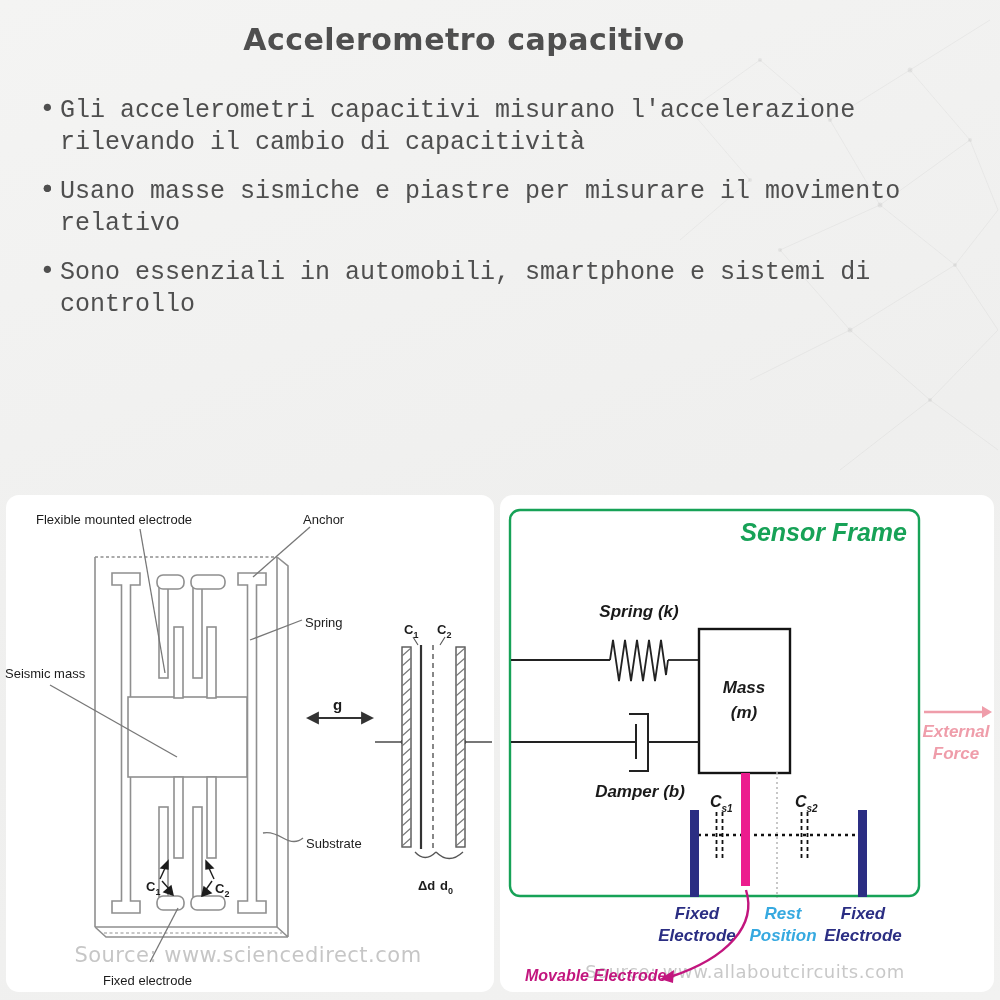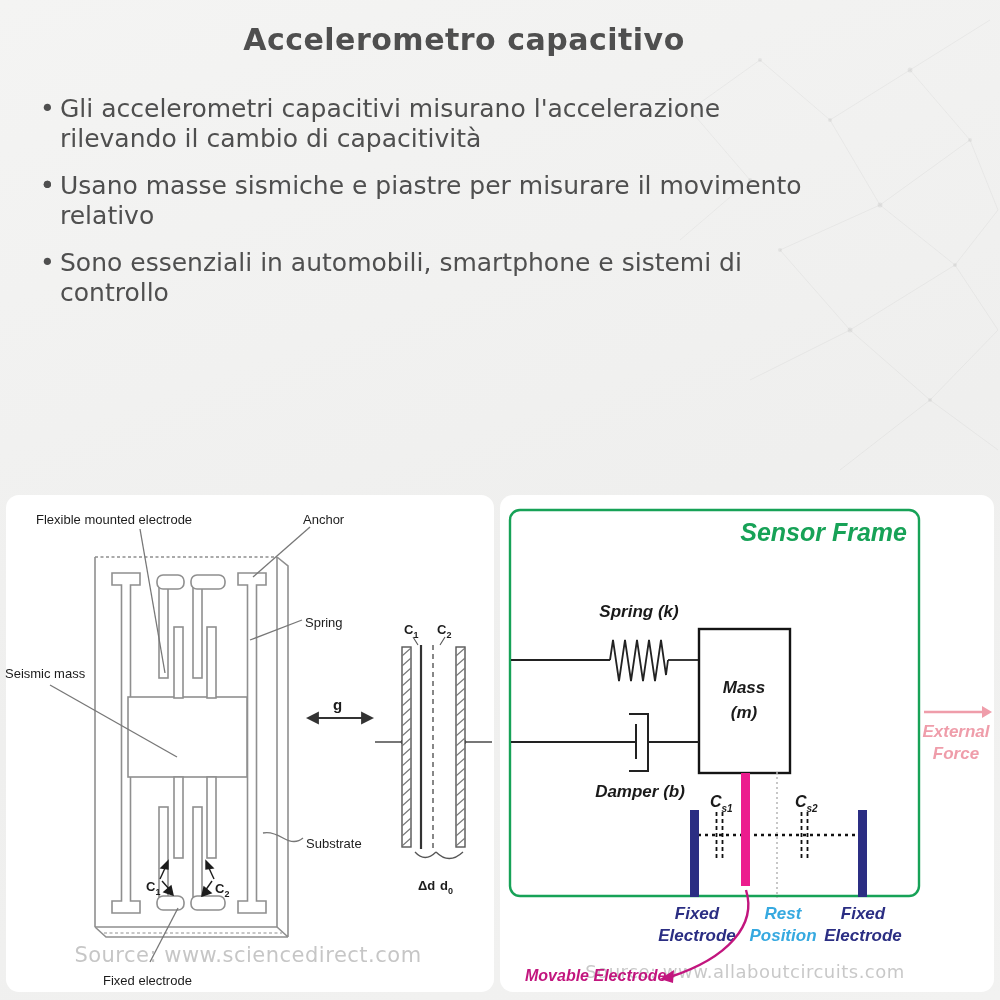--- a/index.html
+++ b/index.html
@@ -5,21 +5,21 @@
   html,body{margin:0;padding:0;}
   .page{position:relative;width:1000px;height:1000px;overflow:hidden;
         background:linear-gradient(160deg,#f4f4f3 0%,#efefee 55%,#f2f2f1 100%);
         font-family:"DejaVu Sans","Liberation Sans",sans-serif;}
   .title{position:absolute;top:22px;left:0;width:928px;text-align:center;
          font-size:30px;font-weight:600;color:#4f4f4f;letter-spacing:0.5px;}
   .bullets{position:absolute;top:94px;left:38px;width:940px;margin:0;padding:0;list-style:none;}
   .bullets li{position:relative;padding-left:22px;margin:0 0 17px 0;
               font-size:25px;line-height:30px;font-weight:500;color:#4f4f4f;}
   .bmark{position:absolute;left:2px;top:0;}
-  .btext{white-space:pre-line;}
+  .btext{white-space:pre-line;font-family:Liberation Mono, monospace;}
   .card{position:absolute;background:#ffffff;border-radius:13px;}
   .card-left{left:6px;top:495px;width:488px;height:497px;}
   .card-right{left:500px;top:495px;width:494px;height:497px;}
   .figsvg{position:absolute;width:500px;height:500px;}
   .fig-left{left:0;top:500px;}
   .fig-right{left:500px;top:500px;}
   .deco{position:absolute;left:600px;top:0;width:400px;height:520px;}
   
   .fl{font:13px "Liberation Sans",sans-serif;fill:#1c1c1c;}
   .flb{font:bold 13px "Liberation Sans",sans-serif;fill:#1c1c1c;}

